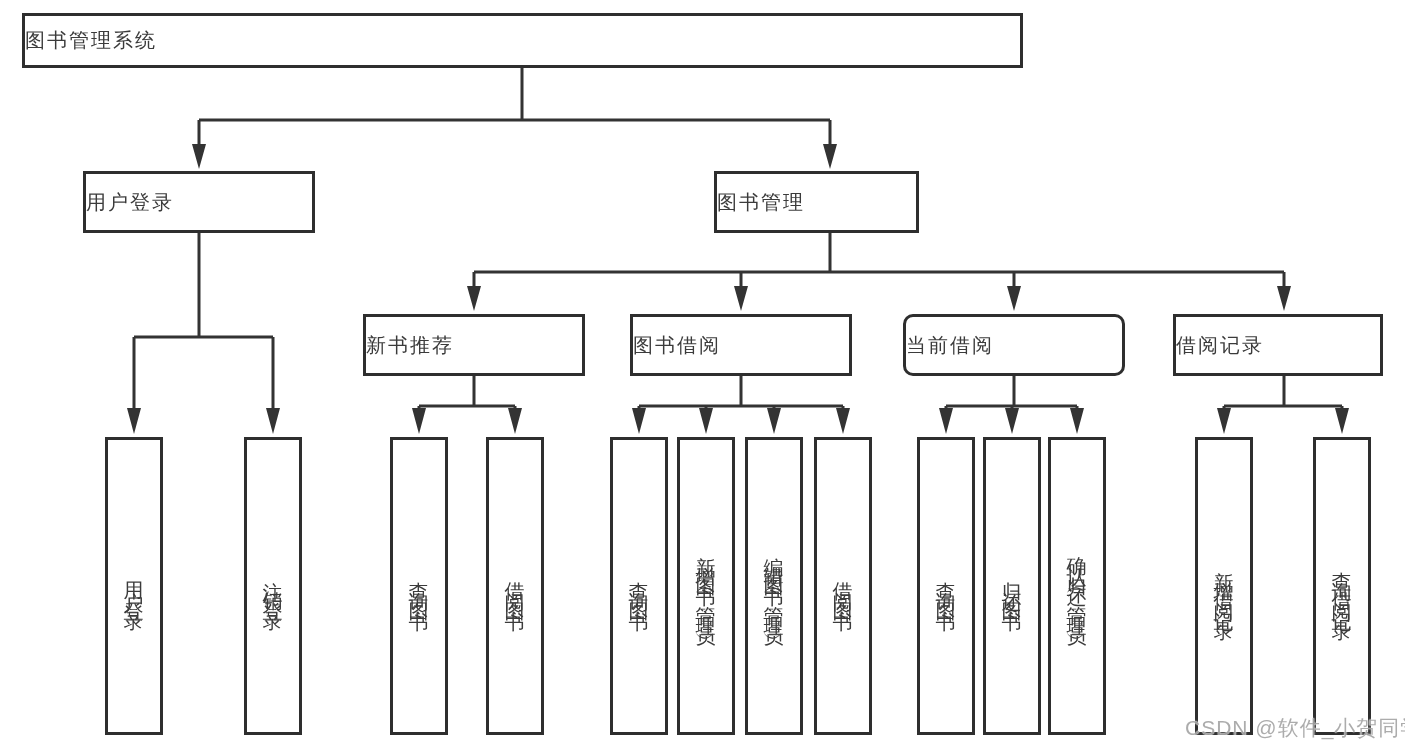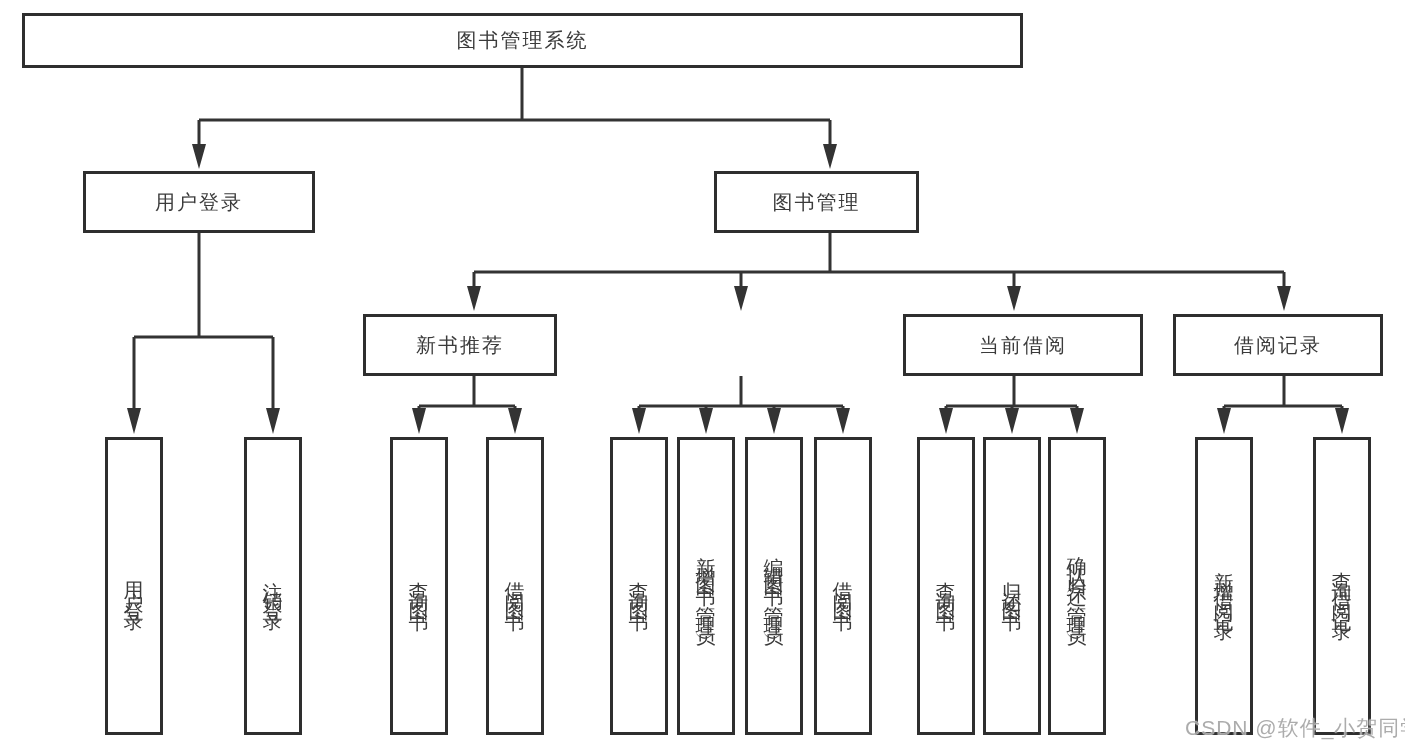--- a/index.html
+++ b/index.html
@@ -4,21 +4,21 @@
 <style>
   html,body{margin:0;padding:0;background:#fff;}
   .canvas{
     position:relative;width:1405px;height:747px;background:#ffffff;overflow:hidden;
     font-family:"Liberation Sans","DejaVu Sans",sans-serif;
   }
   .wires{position:absolute;left:0;top:0;width:1405px;height:747px;}
   .hbox{
     position:absolute;box-sizing:border-box;height:62px;
     border:3px solid #2e2e2e;background:#ffffff;
-    display:flex;align-items:center;justify-content:center;
+    display:flex;align-items:center;justify-content:flex-start;
     font-size:20px;letter-spacing:2px;color:#3b3b3b;white-space:nowrap;
   }
   .root{left:22px;top:13px;width:1001px;height:55px;}
   .vbox{
     position:absolute;box-sizing:border-box;top:437px;width:58px;height:298px;
     border:3px solid #2e2e2e;background:#ffffff;
     display:flex;align-items:center;justify-content:center;
     writing-mode:vertical-rl;text-orientation:upright;
     font-size:20px;letter-spacing:10px;color:#3b3b3b;line-height:1;
     overflow:hidden;
@@ -55,24 +55,27 @@
     <span>图书管理系统</span>
   </div>
 
   <div class="hbox" style="left:83px;top:171px;width:232px;">
     <span>用户登录</span>
   </div>
   <div class="hbox" style="left:714px;top:171px;width:205px;">
     <span>图书管理</span>
   </div>
 
-  <div class="hbox" style="left:363px;top:314px;width:194px;">
+  <div class="hbox" style="left:363px;top:314px;width:222px;">
     <span>新书推荐</span>
   </div>
-  <div class="hbox" style="left:903px;top:314px;width:240px;">
+  <div class="hbox" style="left:630px;top:314px;width:222px;">
+    <span>图书借阅</span>
+  </div>
+  <div class="hbox" style="left:903px;top:314px;width:222px;border-radius:10px;">
     <span>当前借阅</span>
   </div>
   <div class="hbox" style="left:1173px;top:314px;width:210px;">
     <span>借阅记录</span>
   </div>
 
   <div class="vbox" style="left:105px;">
     <span>用户登录</span>
   </div>
   <div class="vbox" style="left:244px;">

